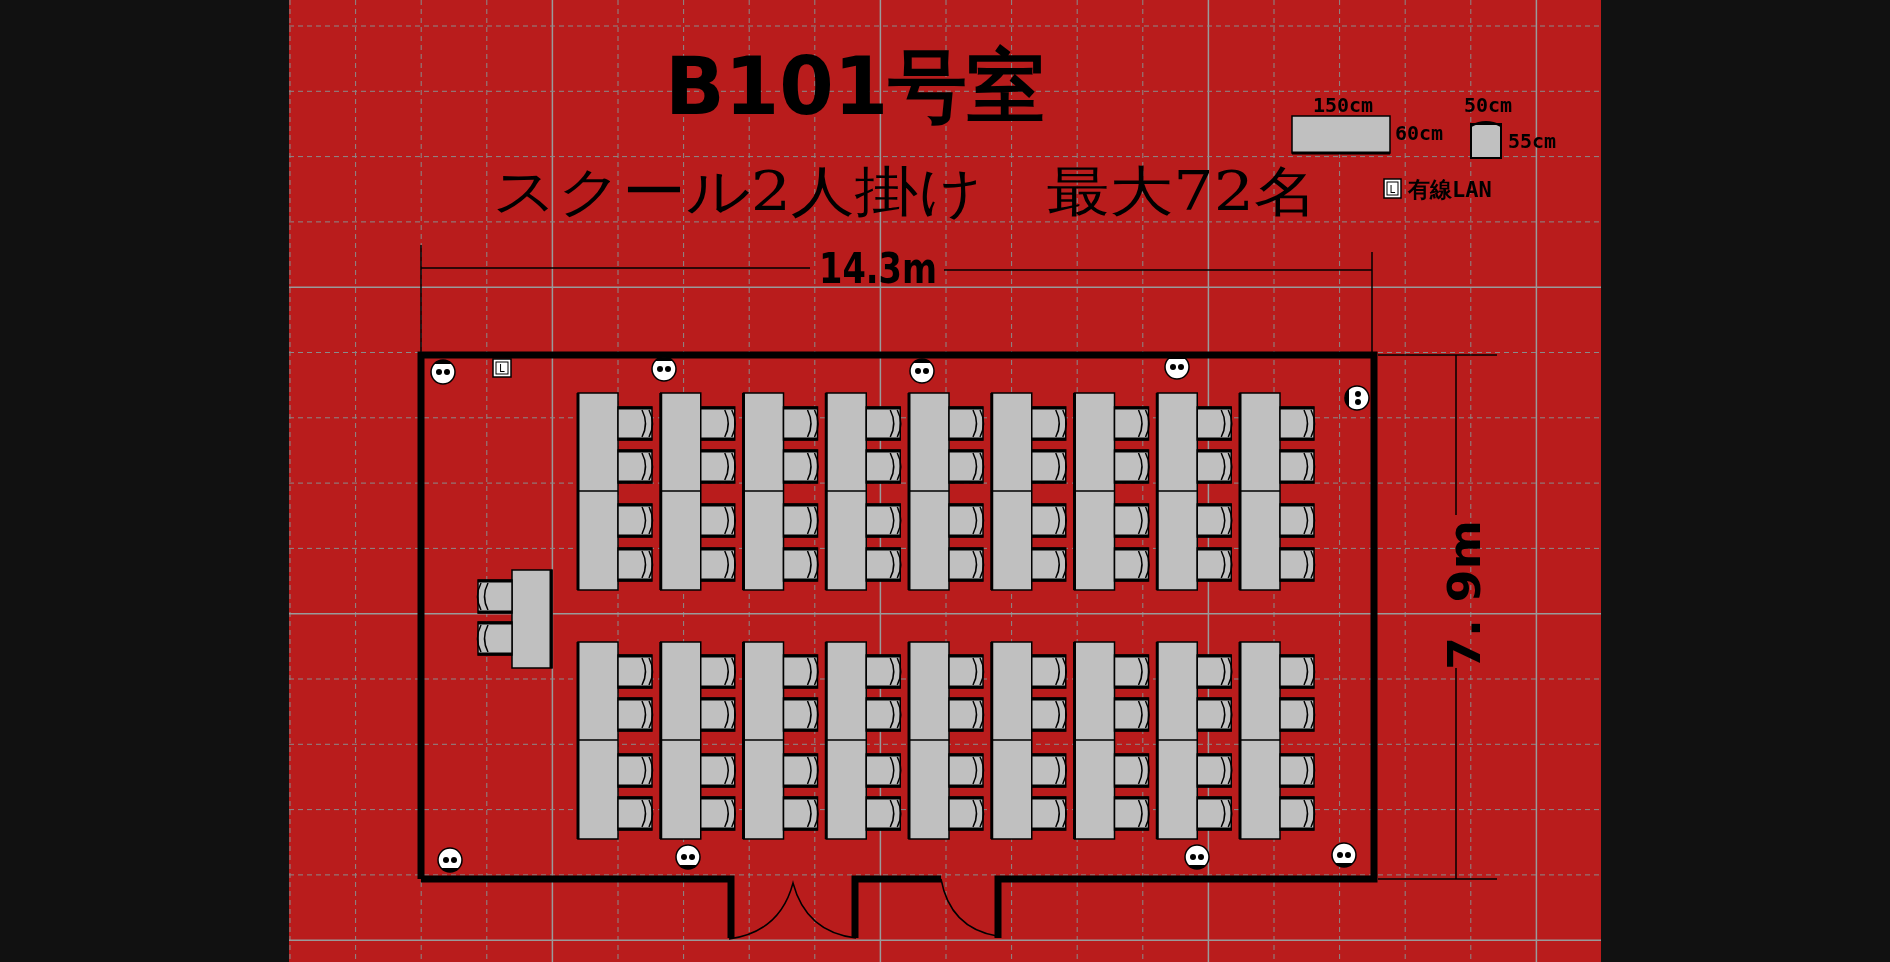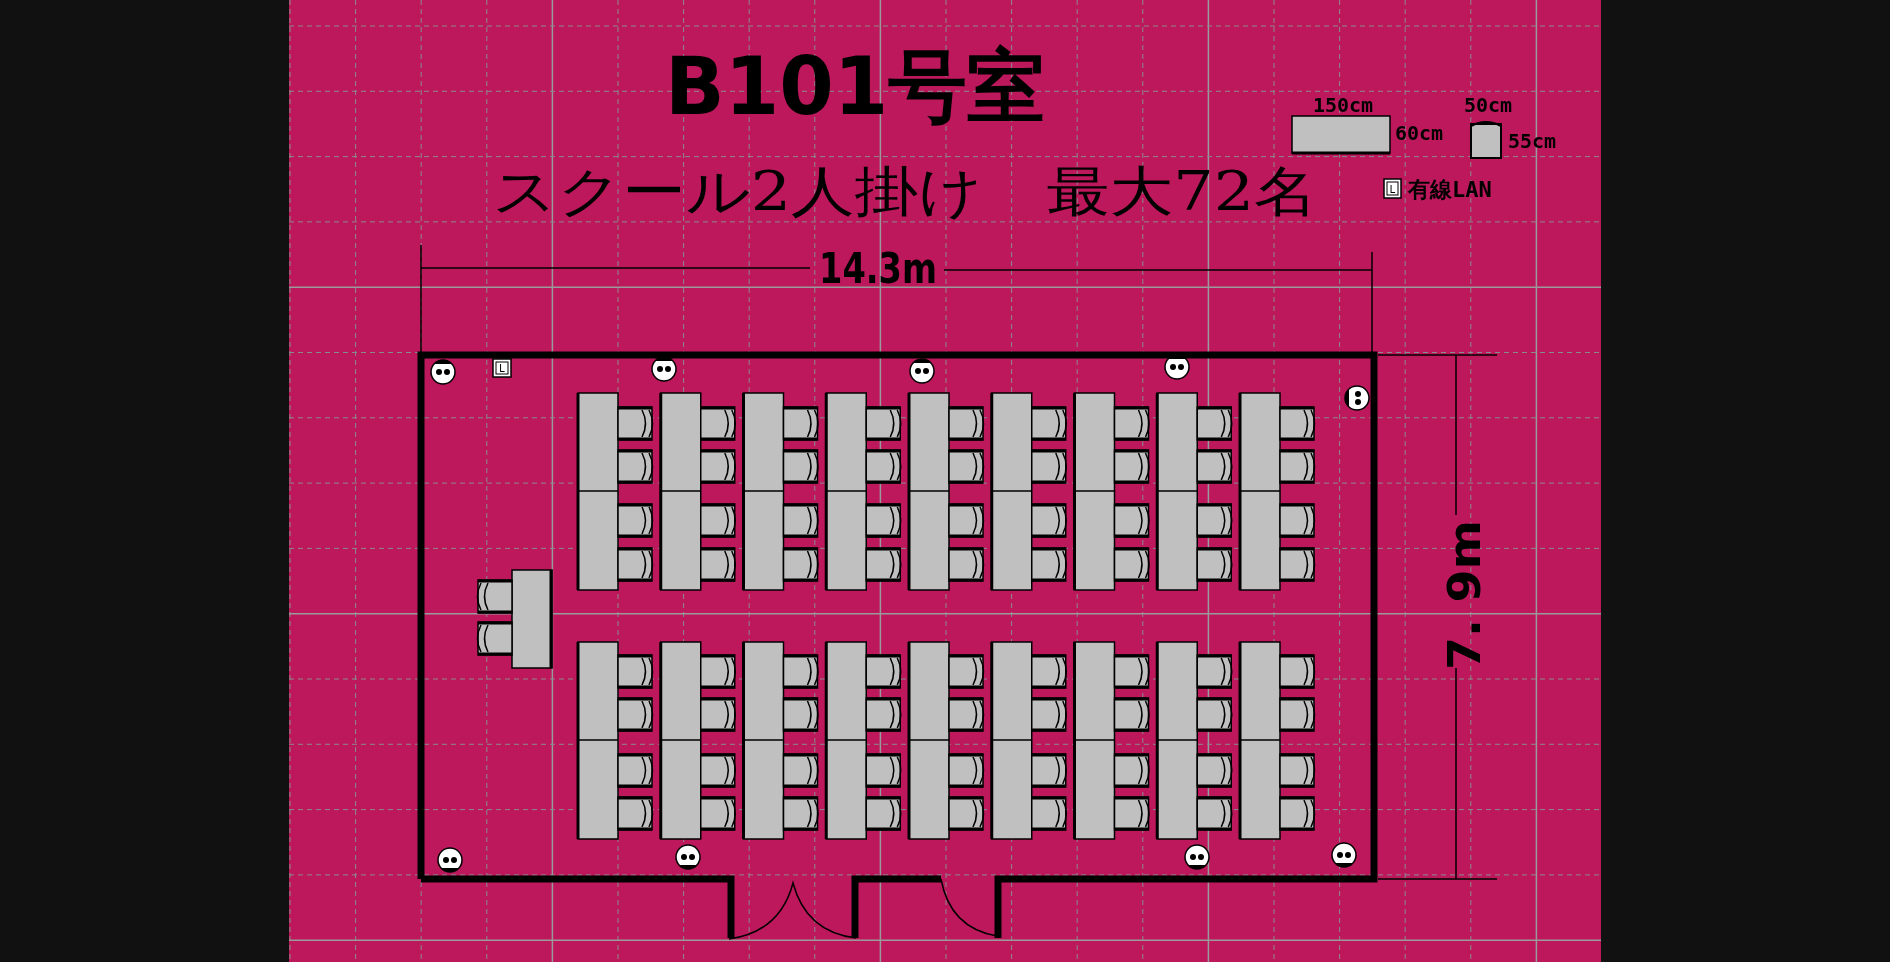--- a/index.html
+++ b/index.html
@@ -1,17 +1,17 @@
 <!DOCTYPE html>
 <html><head>
 <meta charset="utf-8">
 <style>
   html, body { margin:0; padding:0; background:#111111; }
   body { width:1890px; height:962px; position:relative; overflow:hidden; font-family:"DejaVu Sans", sans-serif; }
-  #sheet { position:absolute; left:289px; top:0; width:1312px; height:962px; background:#be185d; }
+  #sheet { position:absolute; left:289px; top:0; width:1312px; height:962px; background:#b91c1c; }
   #plan { position:absolute; left:0; top:0; }
   .t-title { font-family:"DejaVu Sans", sans-serif; font-weight:bold; }
   .t-serif { font-family:"DejaVu Serif", serif; }
   .t-mono { font-family:"DejaVu Sans Mono", monospace; }
 </style>
 </head>
 <body>
 
 <div id="sheet">
   <svg id="plan" width="1312" height="962" viewBox="289 0 1312 962" xmlns="http://www.w3.org/2000/svg">

